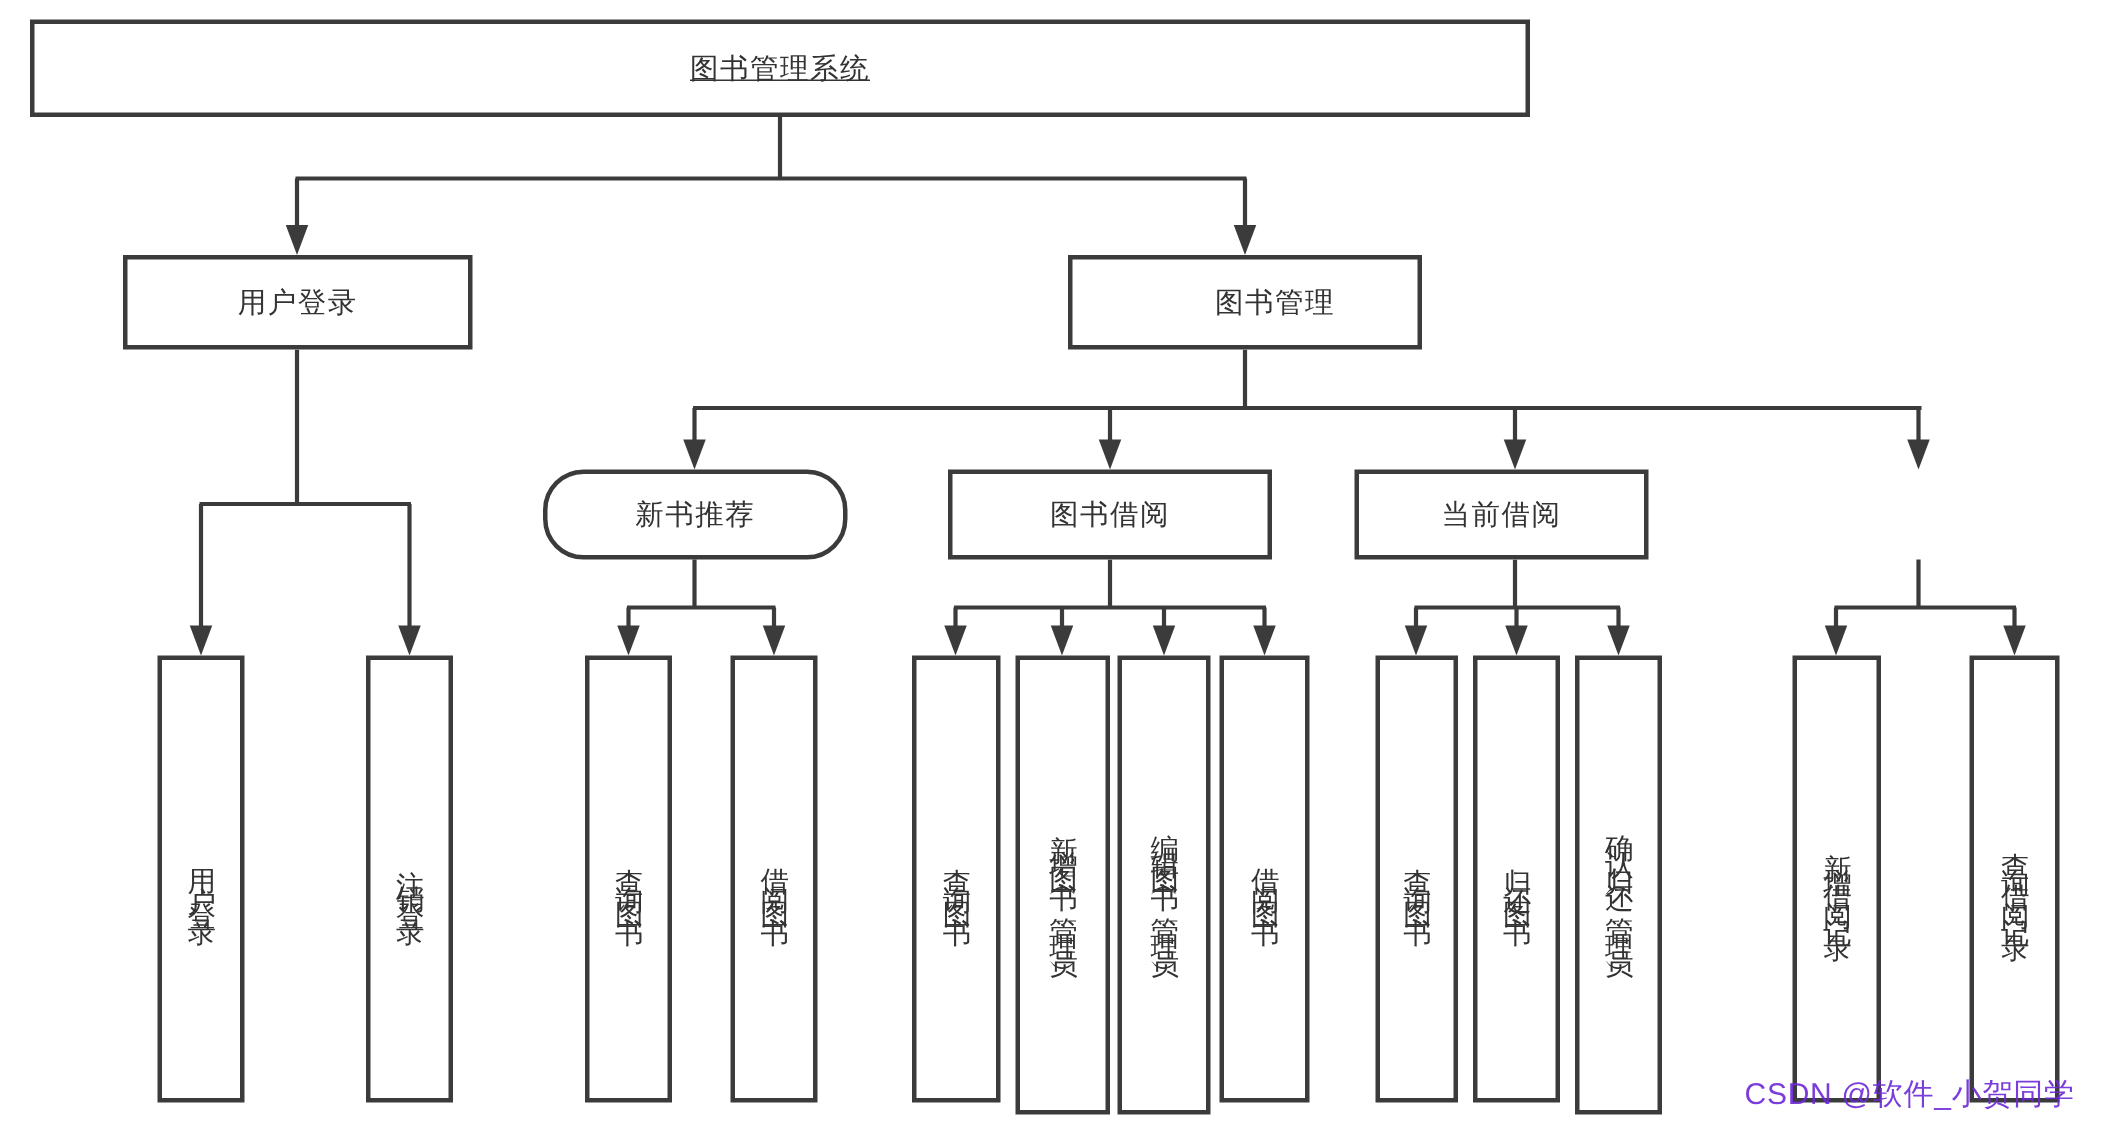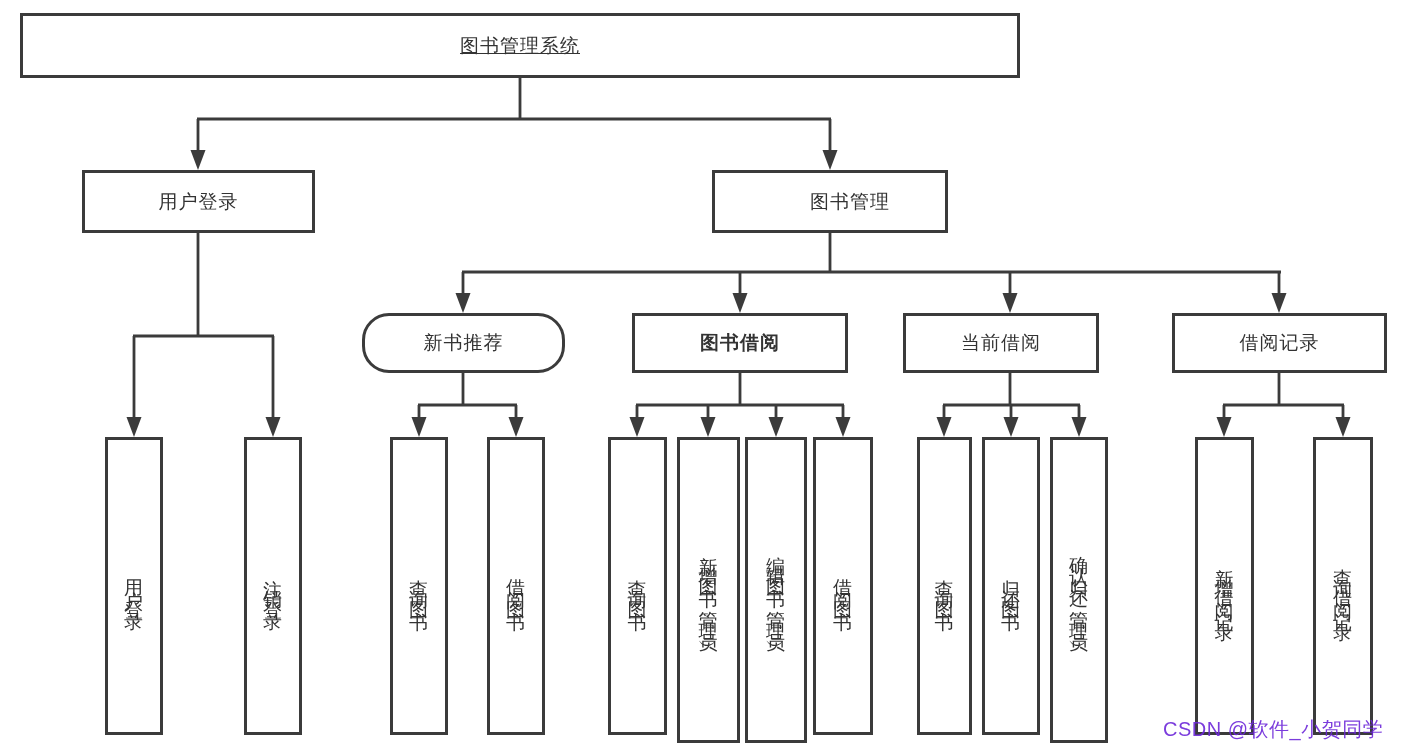--- a/index.html
+++ b/index.html
@@ -138,29 +138,26 @@
   <div class="node" style="left:82px; top:170px; width:233px; height:63px;">
     <span class="h-label">用户登录</span>
   </div>
   <div class="node" style="left:712px; top:170px; width:236px; height:63px;padding-left:40px;">
     <span class="h-label">图书管理</span>
   </div>
 
   <div class="node" style="left:362px; top:313px; width:203px; height:60px;border-radius:27px;">
     <span class="h-label">新书推荐</span>
   </div>
-  <div class="node" style="left:632px; top:313px; width:216px; height:60px;font-weight:bold;">
+  <div class="node" style="left:632px; top:313px; width:216px; height:60px;">
     <span class="h-label">图书借阅</span>
   </div>
   <div class="node" style="left:903px; top:313px; width:196px; height:60px;">
     <span class="h-label">当前借阅</span>
   </div>
-  <div class="node" style="left:1172px; top:313px; width:215px; height:60px;">
-    <span class="h-label">借阅记录</span>
-  </div>
 
   <div class="node" style="left:105px; top:437px; width:58px; height:298px;">
     <span class="v-label">用户登录</span>
   </div>
   <div class="node" style="left:244px; top:437px; width:58px; height:298px;">
     <span class="v-label">注销登录</span>
   </div>
 
   <div class="node" style="left:390px; top:437px; width:58px; height:298px;">
     <span class="v-label">查询图书</span>

